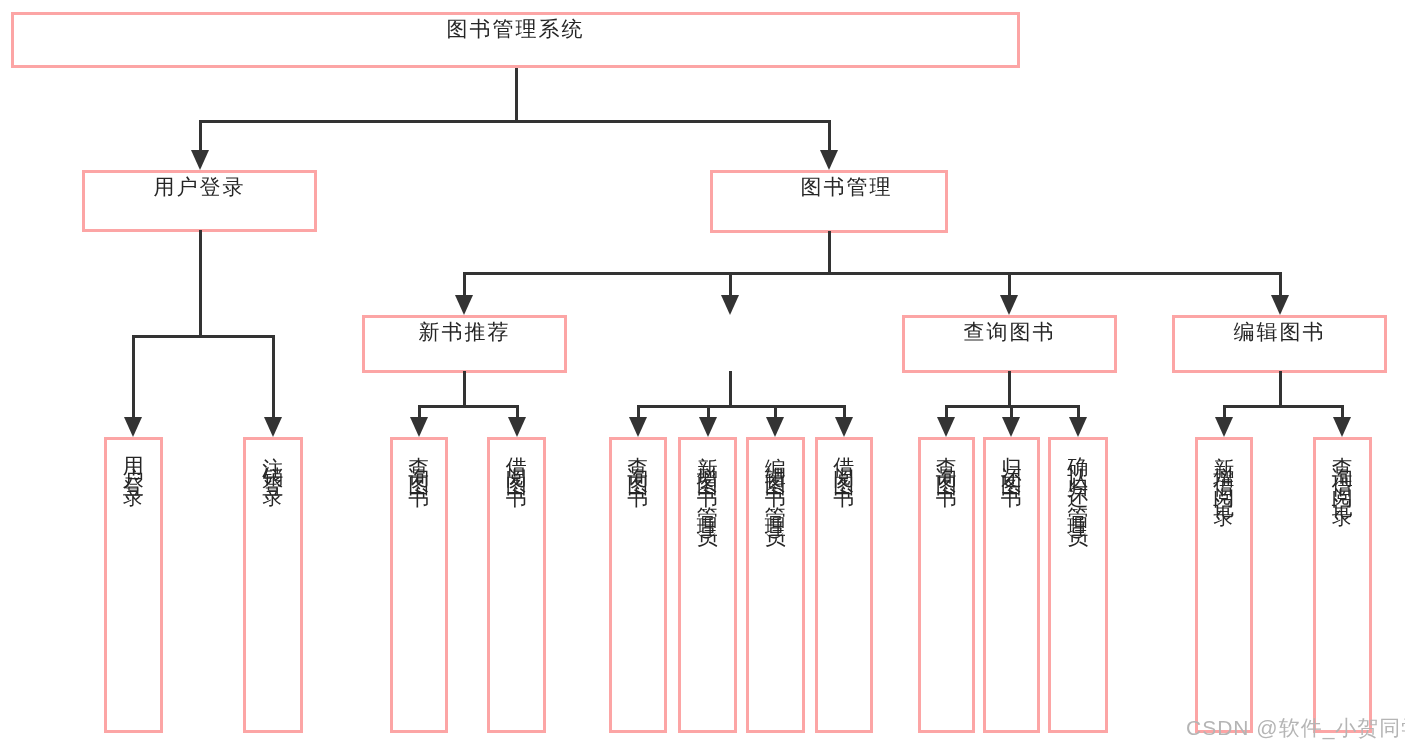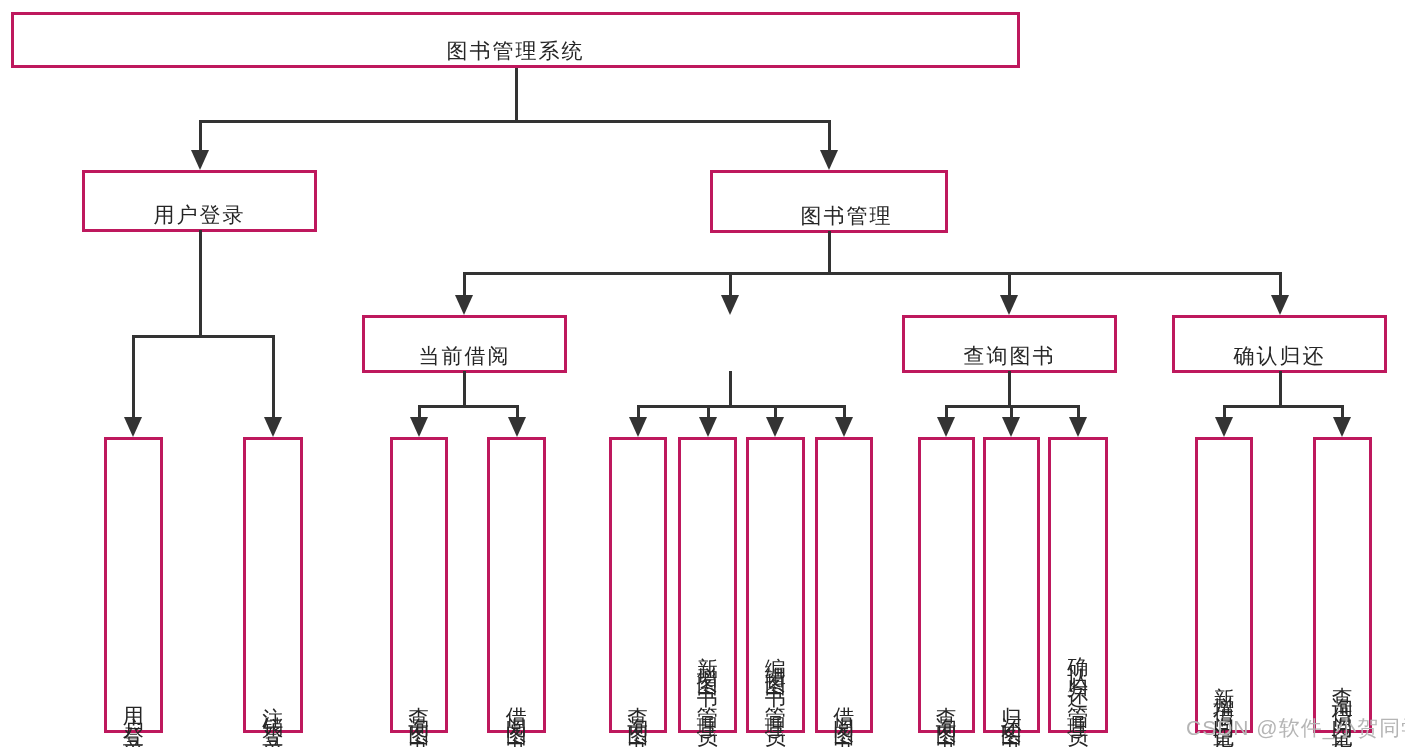--- a/index.html
+++ b/index.html
@@ -1,19 +1,19 @@
 <!DOCTYPE html>
 <html><head>
 <meta charset="utf-8">
 <style>
   html,body{margin:0;padding:0;background:#ffffff;}
   .canvas{position:relative;width:1405px;height:747px;background:#ffffff;overflow:hidden;
           font-family:"Liberation Sans","DejaVu Sans",sans-serif;color:#262626;}
-  .box{position:absolute;box-sizing:border-box;border:3px solid #be185d;background:#ffffff;
-       display:flex;align-items:flex-end;justify-content:center;}
+  .box{position:absolute;box-sizing:border-box;border:3px solid #fca5a5;background:#ffffff;
+       display:flex;align-items:flex-start;justify-content:center;}
   .hlabel{font-size:21px;letter-spacing:2px;white-space:nowrap;}
   .vtext{writing-mode:vertical-rl;text-orientation:mixed;font-size:21px;letter-spacing:10px;line-height:1.3;}
   .vl{position:absolute;width:3px;background:#333333;}
   .hl{position:absolute;height:3px;background:#333333;}
   .ar{position:absolute;width:0;height:0;border-left:9px solid transparent;
       border-right:9px solid transparent;border-top:20px solid #333333;}
   .watermark{position:absolute;left:1186px;top:714px;font-size:21px;color:#b5b5b5;
              letter-spacing:1px;white-space:nowrap;z-index:5;}
 </style>
 </head>
@@ -26,27 +26,27 @@
   </div>
 
   <div class="box" style="left:82px;top:170px;width:235px;height:62px;">
     <span class="hlabel">用户登录</span>
   </div>
   <div class="box" style="left:710px;top:170px;width:238px;height:63px;padding-left:35px;">
     <span class="hlabel">图书管理</span>
   </div>
 
   <div class="box" style="left:362px;top:315px;width:205px;height:58px;">
-    <span class="hlabel">当前借阅</span>
+    <span class="hlabel">新书推荐</span>
   </div>
   <div class="box" style="left:902px;top:315px;width:215px;height:58px;">
     <span class="hlabel">查询图书</span>
   </div>
   <div class="box" style="left:1172px;top:315px;width:215px;height:58px;">
-    <span class="hlabel">确认归还</span>
+    <span class="hlabel">编辑图书</span>
   </div>
 
   <div class="box" style="left:104px;top:437px;width:59px;height:296px;">
     <span class="vtext">用户登录</span>
   </div>
   <div class="box" style="left:243px;top:437px;width:60px;height:296px;">
     <span class="vtext">注销登录</span>
   </div>
 
   <div class="box" style="left:390px;top:437px;width:58px;height:296px;">

